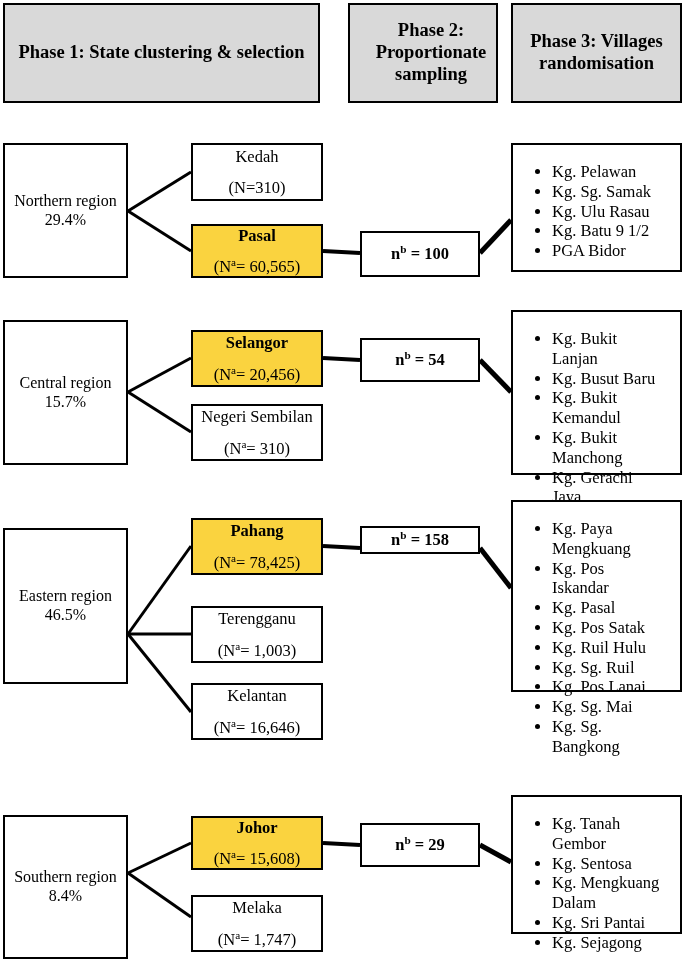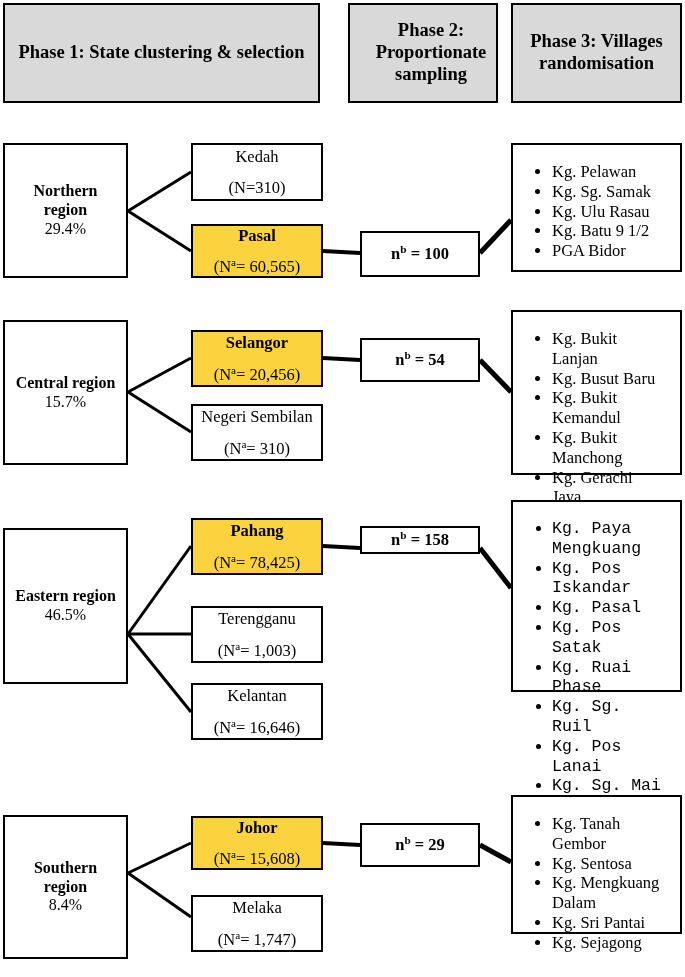--- a/index.html
+++ b/index.html
@@ -46,21 +46,21 @@
     font-weight: bold;
     font-size: 18.5px;
     padding: 4px 8px;
   }
   .region-box {
     font-size: 16px;
     flex-direction: column;
     padding: 4px 6px;
   }
   .region-name {
-    font-weight: bold;
+    font-weight: normal;
     white-space: pre-line;
   }
   .region-pct {
     font-weight: normal;
   }
   .state-box {
     font-size: 16.5px;
     flex-direction: column;
     padding: 3px 6px;
     gap: 12px;
@@ -212,27 +212,27 @@
 
   <div class="box state-box" style="left:191px; top:683px; width:132px; height:57px;">
     <span class="state-name">Kelantan</span>
     <span class="state-n"><span>(N</span><sup>a</sup><span>= 16,646)</span></span>
   </div>
 
   <div class="box n-box" style="left:360px; top:526px; width:120px; height:28px;">
     <span><span>n</span><sup>b</sup>&nbsp;<span>= 158</span></span>
   </div>
 
-  <div class="box villages-box" style="left:511px; top:500px; width:171px; height:192px;font-family:Liberation Mono, monospace;">
+  <div class="box villages-box" style="left:511px; top:500px; width:171px; height:192px;">
     <ul class="villages-list">
       <li>Kg. Paya Mengkuang</li>
       <li>Kg. Pos Iskandar</li>
       <li>Kg. Pasal</li>
       <li>Kg. Pos Satak</li>
-      <li>Kg. Ruai Phase</li>
+      <li>Kg. Ruil Hulu</li>
       <li>Kg. Sg. Ruil</li>
       <li>Kg. Pos Lanai</li>
       <li>Kg. Sg. Mai</li>
       <li>Kg. Sg. Bangkong</li>
     </ul>
   </div>
 
   <div class="box region-box" style="left:3px; top:815px; width:125px; height:144px;">
     <span class="region-name">Southern region</span>
     <span class="region-pct">8.4%</span>

